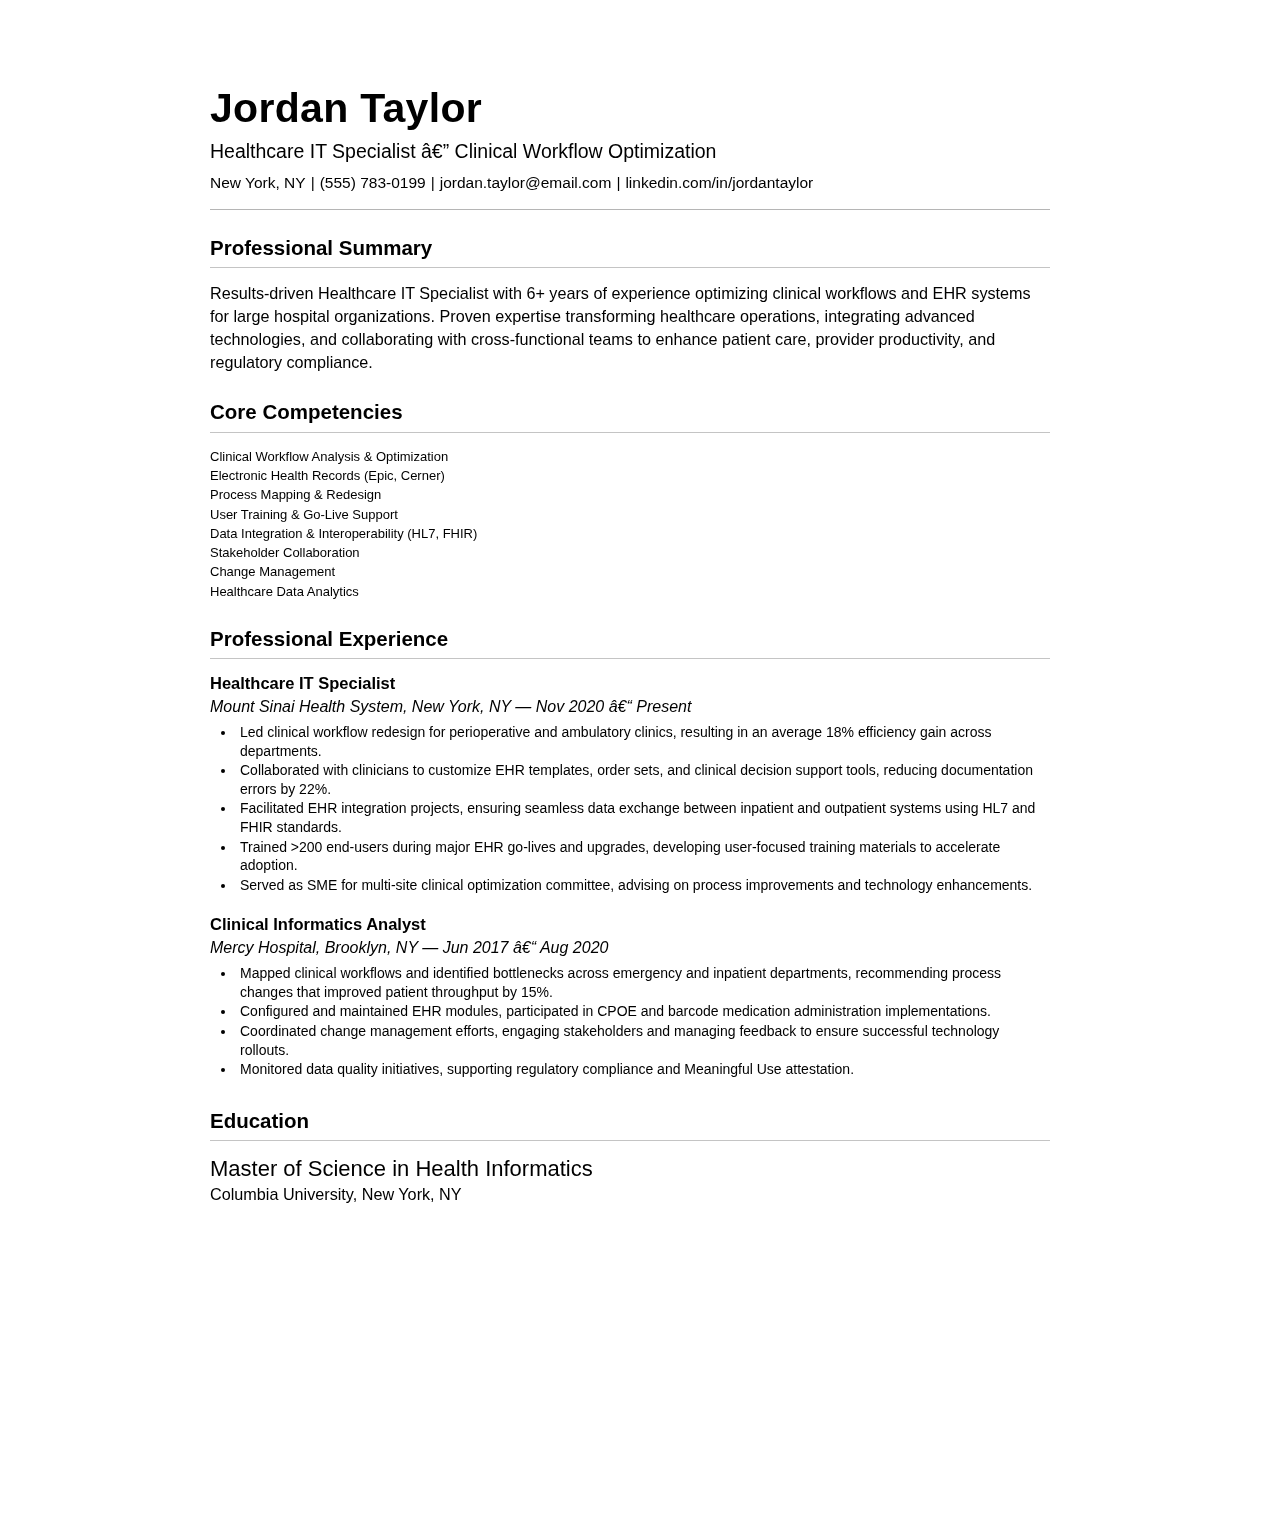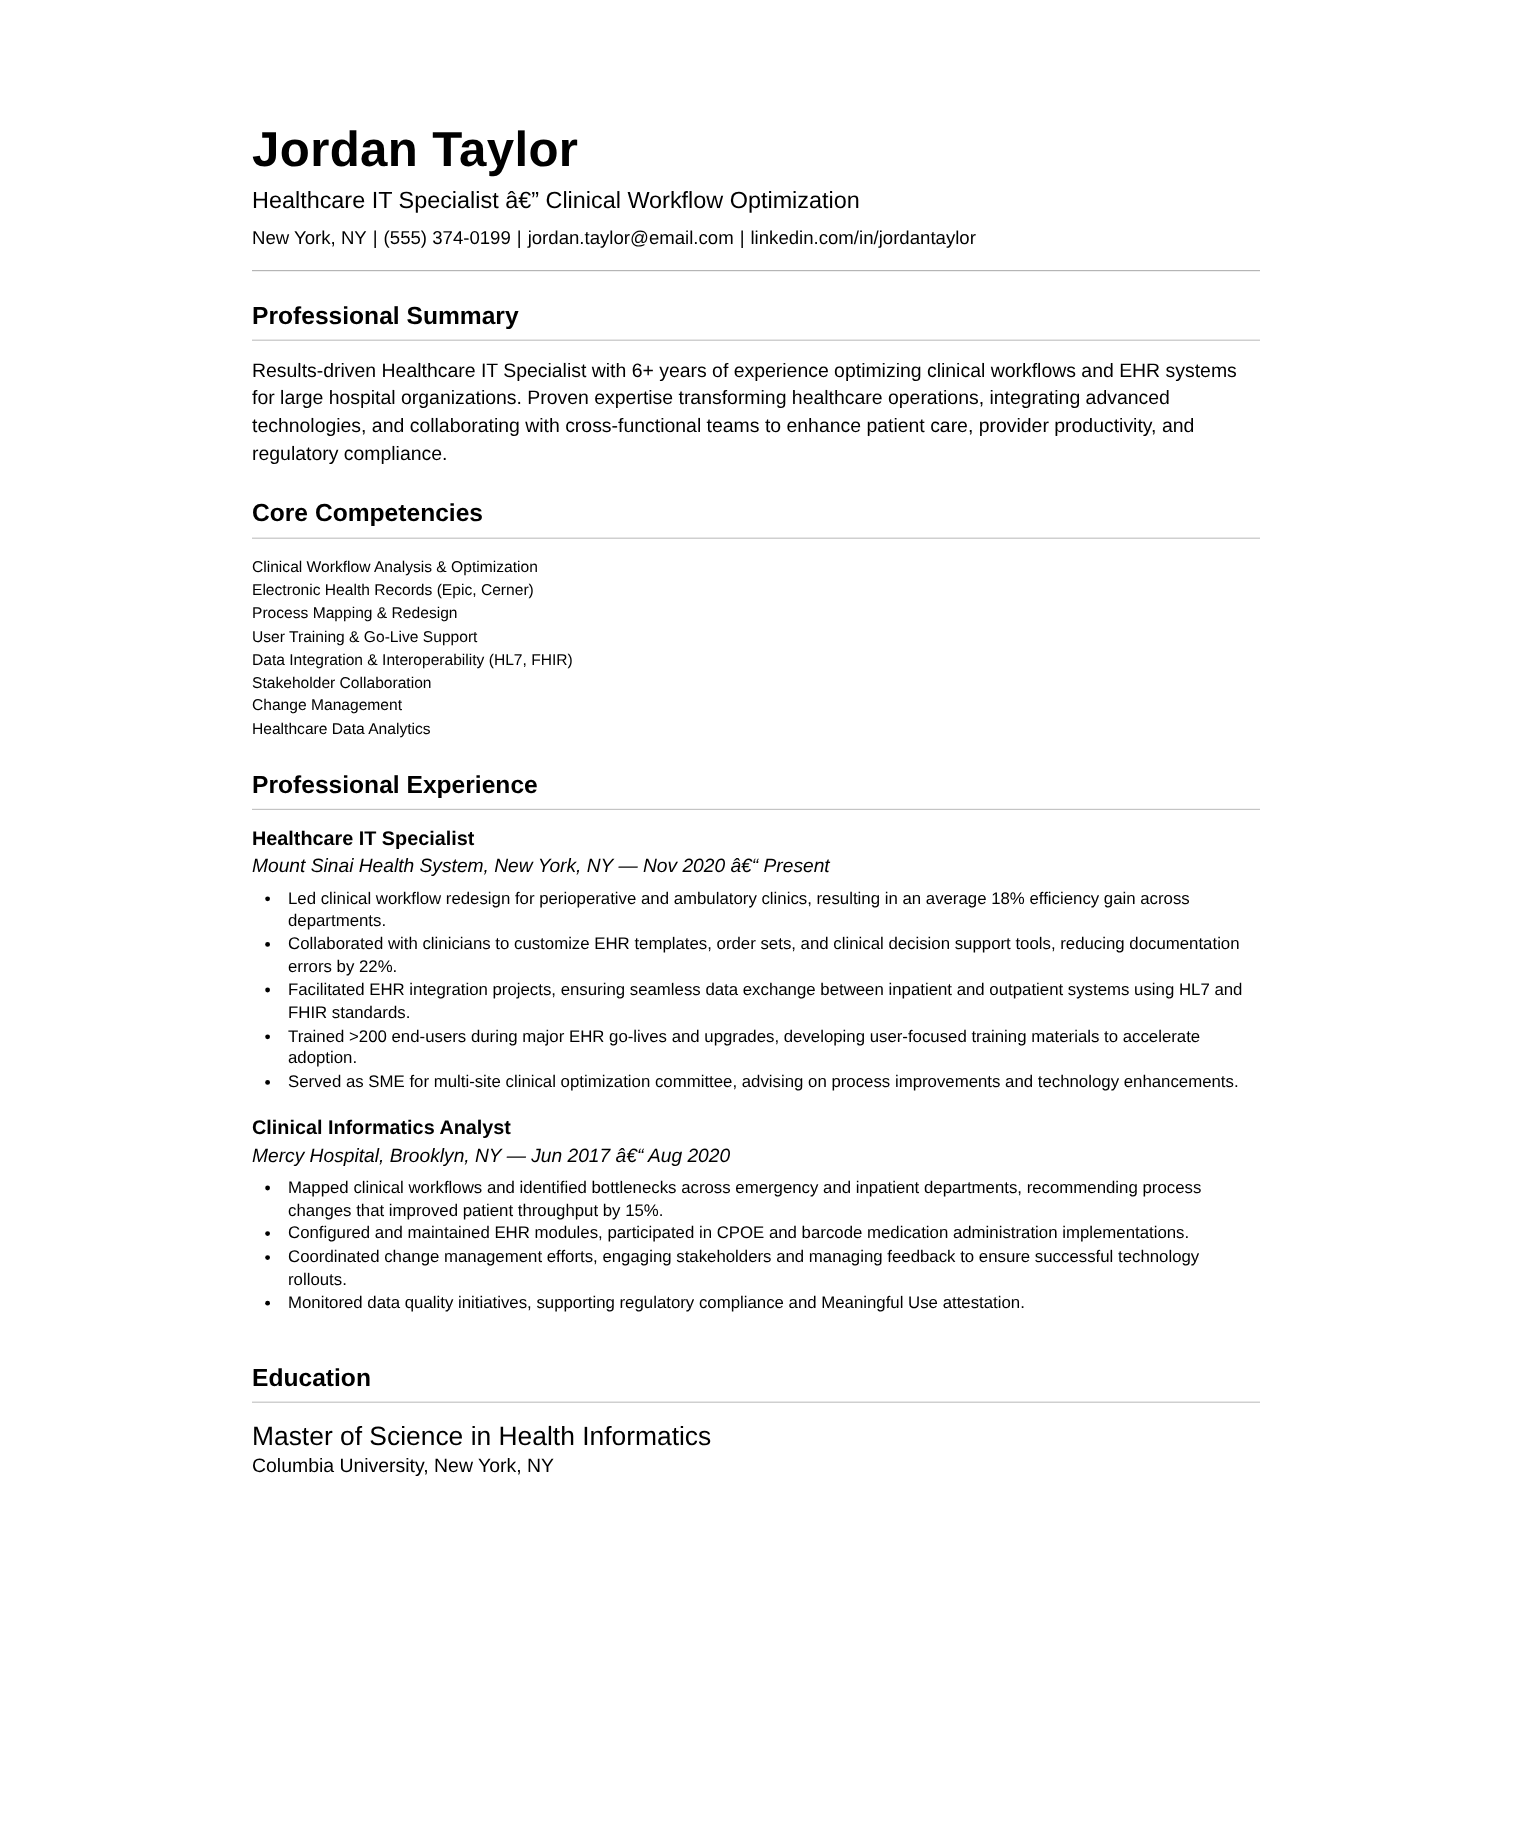--- a/index.html
+++ b/index.html
@@ -17,21 +17,21 @@
   .page {
     position: relative;
     width: 1263px;
     height: 1526px;
     background: #ffffff;
     box-sizing: border-box;
   }
   .doc {
     position: absolute;
     left: 210px;
-    top: 102px;
+    top: 86px;
     width: 840px;
   }
 
   
   .name {
     font-size: 41px;
     font-weight: bold;
     letter-spacing: 0.3px;
     line-height: 1.12;
     margin: 0 0 8px 0;
@@ -56,21 +56,21 @@
     height: 0;
   }
 
   
   .section {
     margin-top: 26px;
   }
   .section-title {
     font-size: 20.5px;
     font-weight: bold;
-    margin: 16px 0 7px 0;
+    margin: 4px 0 7px 0;
     line-height: 1.2;
   }
   .section-rule {
     border: none;
     border-top: 1px solid #c4c4c4;
     margin: 0 0 14px 0;
   }
   .summary-text {
     font-size: 16.2px;
     line-height: 1.42;
@@ -138,21 +138,21 @@
 </head>
 <body>
 
 <div class="page">
   <div class="doc">
 
     <div>
       <h1 class="name">Jordan Taylor</h1>
       <div class="headline">Healthcare IT Specialist â€” Clinical Workflow Optimization</div>
       <div class="contact">
-        <span>New York, NY</span><span class="sep">|</span><span>(555) 374-0199</span><span class="sep">|</span><span>jordan.taylor@email.com</span><span class="sep">|</span><span>linkedin.com/in/jordantaylor</span>
+        <span>New York, NY</span><span class="sep">|</span><span>(555) 783-0199</span><span class="sep">|</span><span>jordan.taylor@email.com</span><span class="sep">|</span><span>linkedin.com/in/jordantaylor</span>
       </div>
       <hr class="rule">
     </div>
 
     <div class="section">
       <h2 class="section-title">Professional Summary</h2>
       <hr class="section-rule">
       <p class="summary-text">Results-driven Healthcare IT Specialist with 6+ years of experience optimizing clinical workflows and EHR systems for large hospital organizations. Proven expertise transforming healthcare operations, integrating advanced technologies, and collaborating with cross-functional teams to enhance patient care, provider productivity, and regulatory compliance.</p>
     </div>
 

